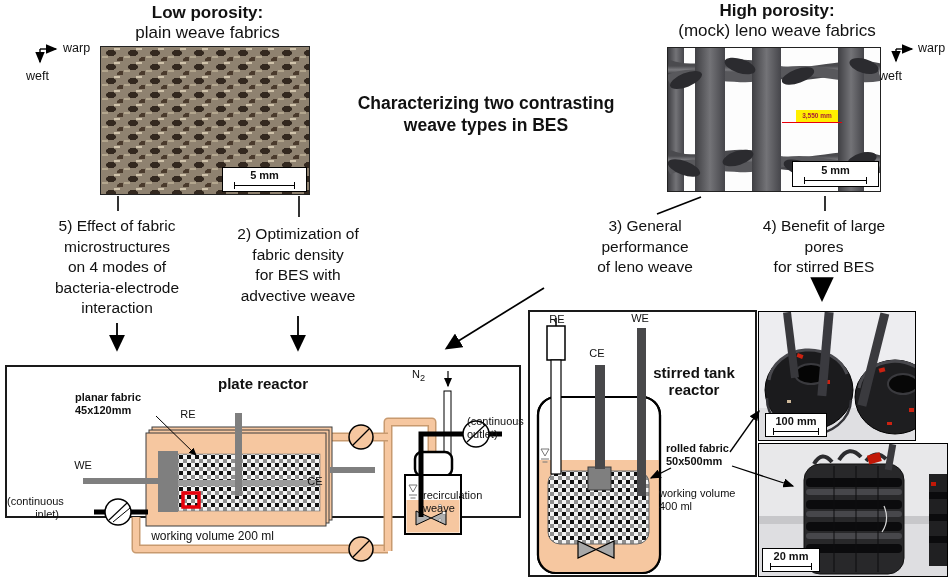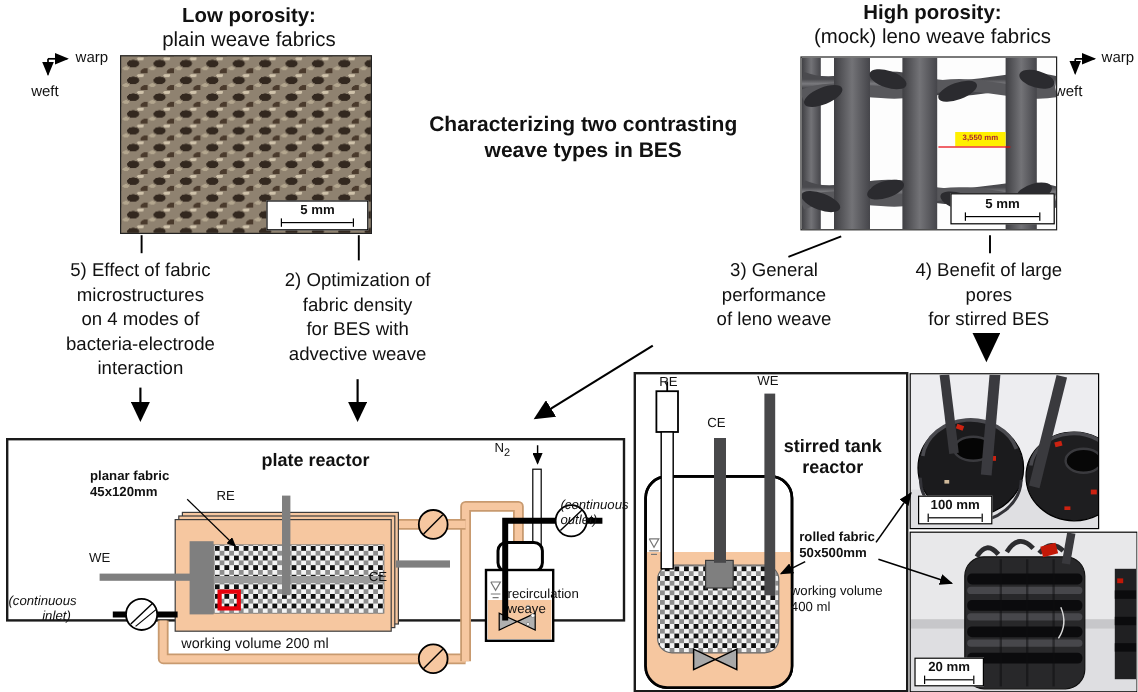--- a/index.html
+++ b/index.html
@@ -1,21 +1,21 @@
 <!DOCTYPE html>
 <html><head>
 <meta charset="utf-8">
 <style>
   html,body{margin:0;padding:0;background:#fff;}
   .page{position:relative;width:948px;height:577px;background:#fff;overflow:hidden;
         font-family:"Liberation Sans",sans-serif;color:#111;}
   .abs{position:absolute;}
   .ctr{text-align:center;}
   .b{font-weight:bold;}
-  .i{font-style:italic;}
+  .i{}
   .title{font-size:17px;line-height:20px;}
   .bigtitle{font-size:17.5px;line-height:21.5px;font-weight:bold;}
   .item{position:absolute;text-align:center;font-size:15.5px;line-height:20.5px;}
   .axis{font-size:12.5px;}
   .small{font-size:11px;line-height:13px;}
   .panel{position:absolute;background:#fff;border:2px solid #1a1a1a;box-sizing:border-box;}
   .photo{position:absolute;border:1px solid #000;box-sizing:border-box;overflow:hidden;}
   .fabricphoto{position:absolute;border:1px solid #222;box-sizing:border-box;overflow:hidden;}
   .plainweave{
     background-color:#8f8270;

